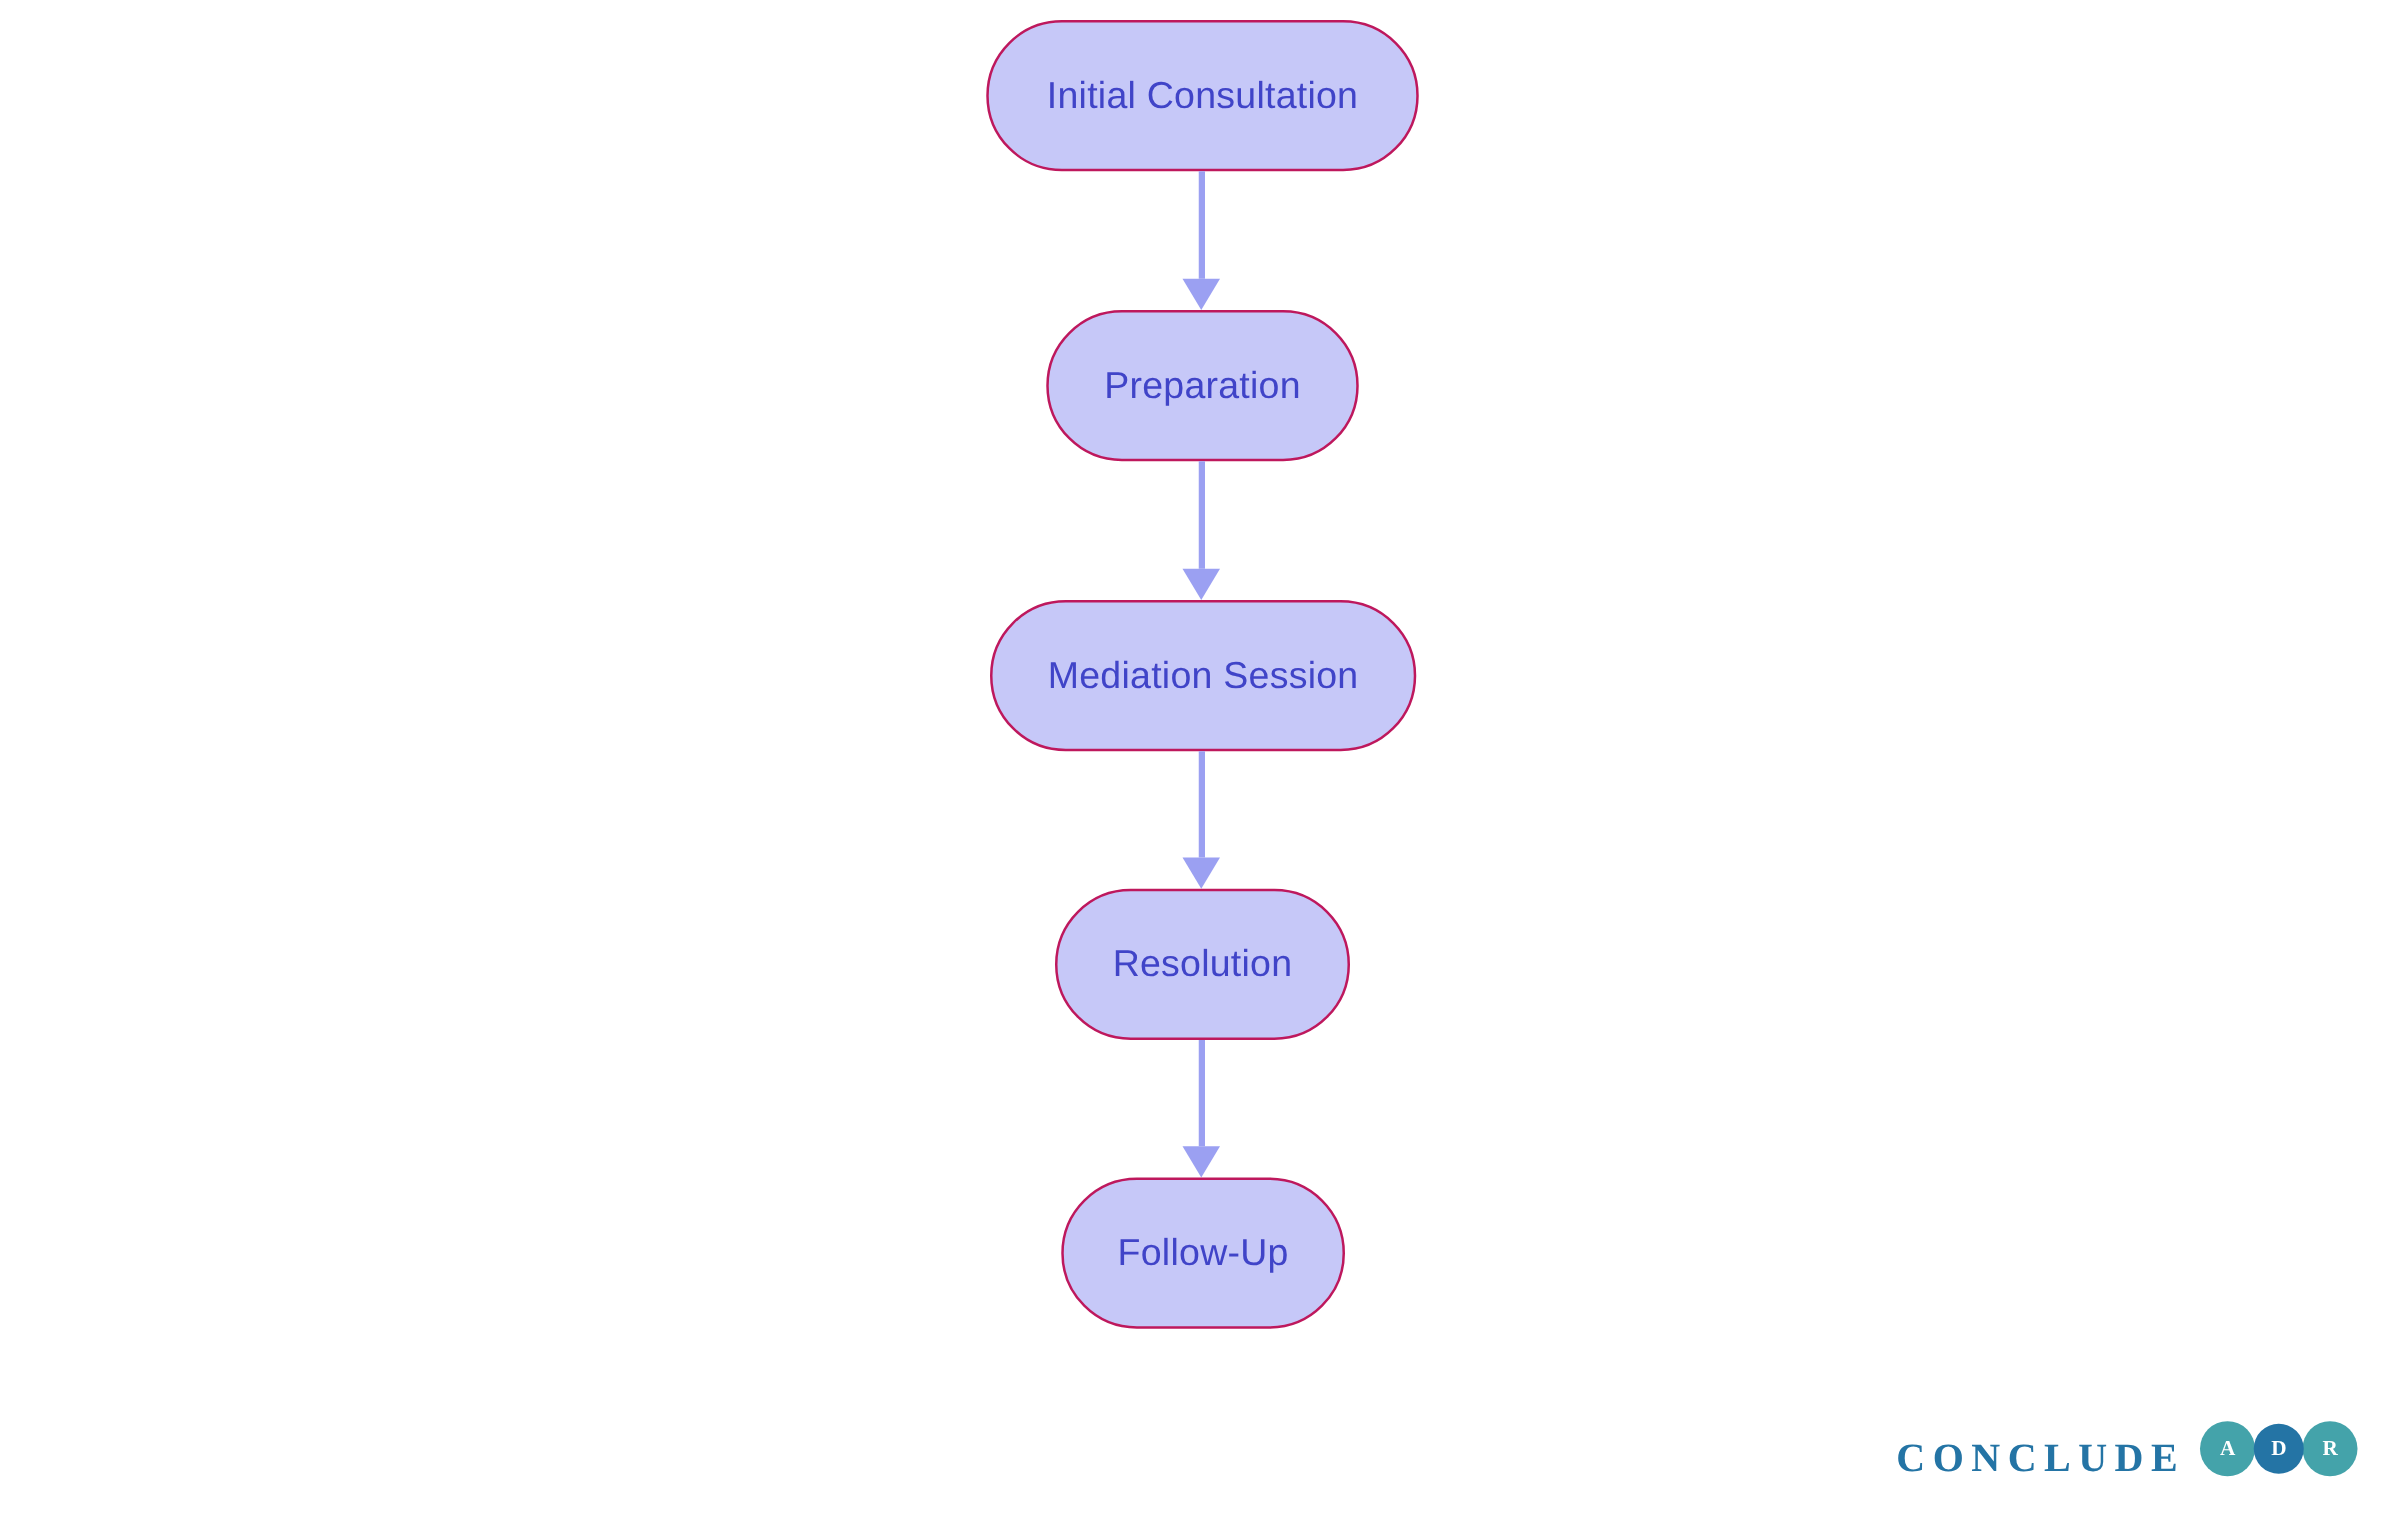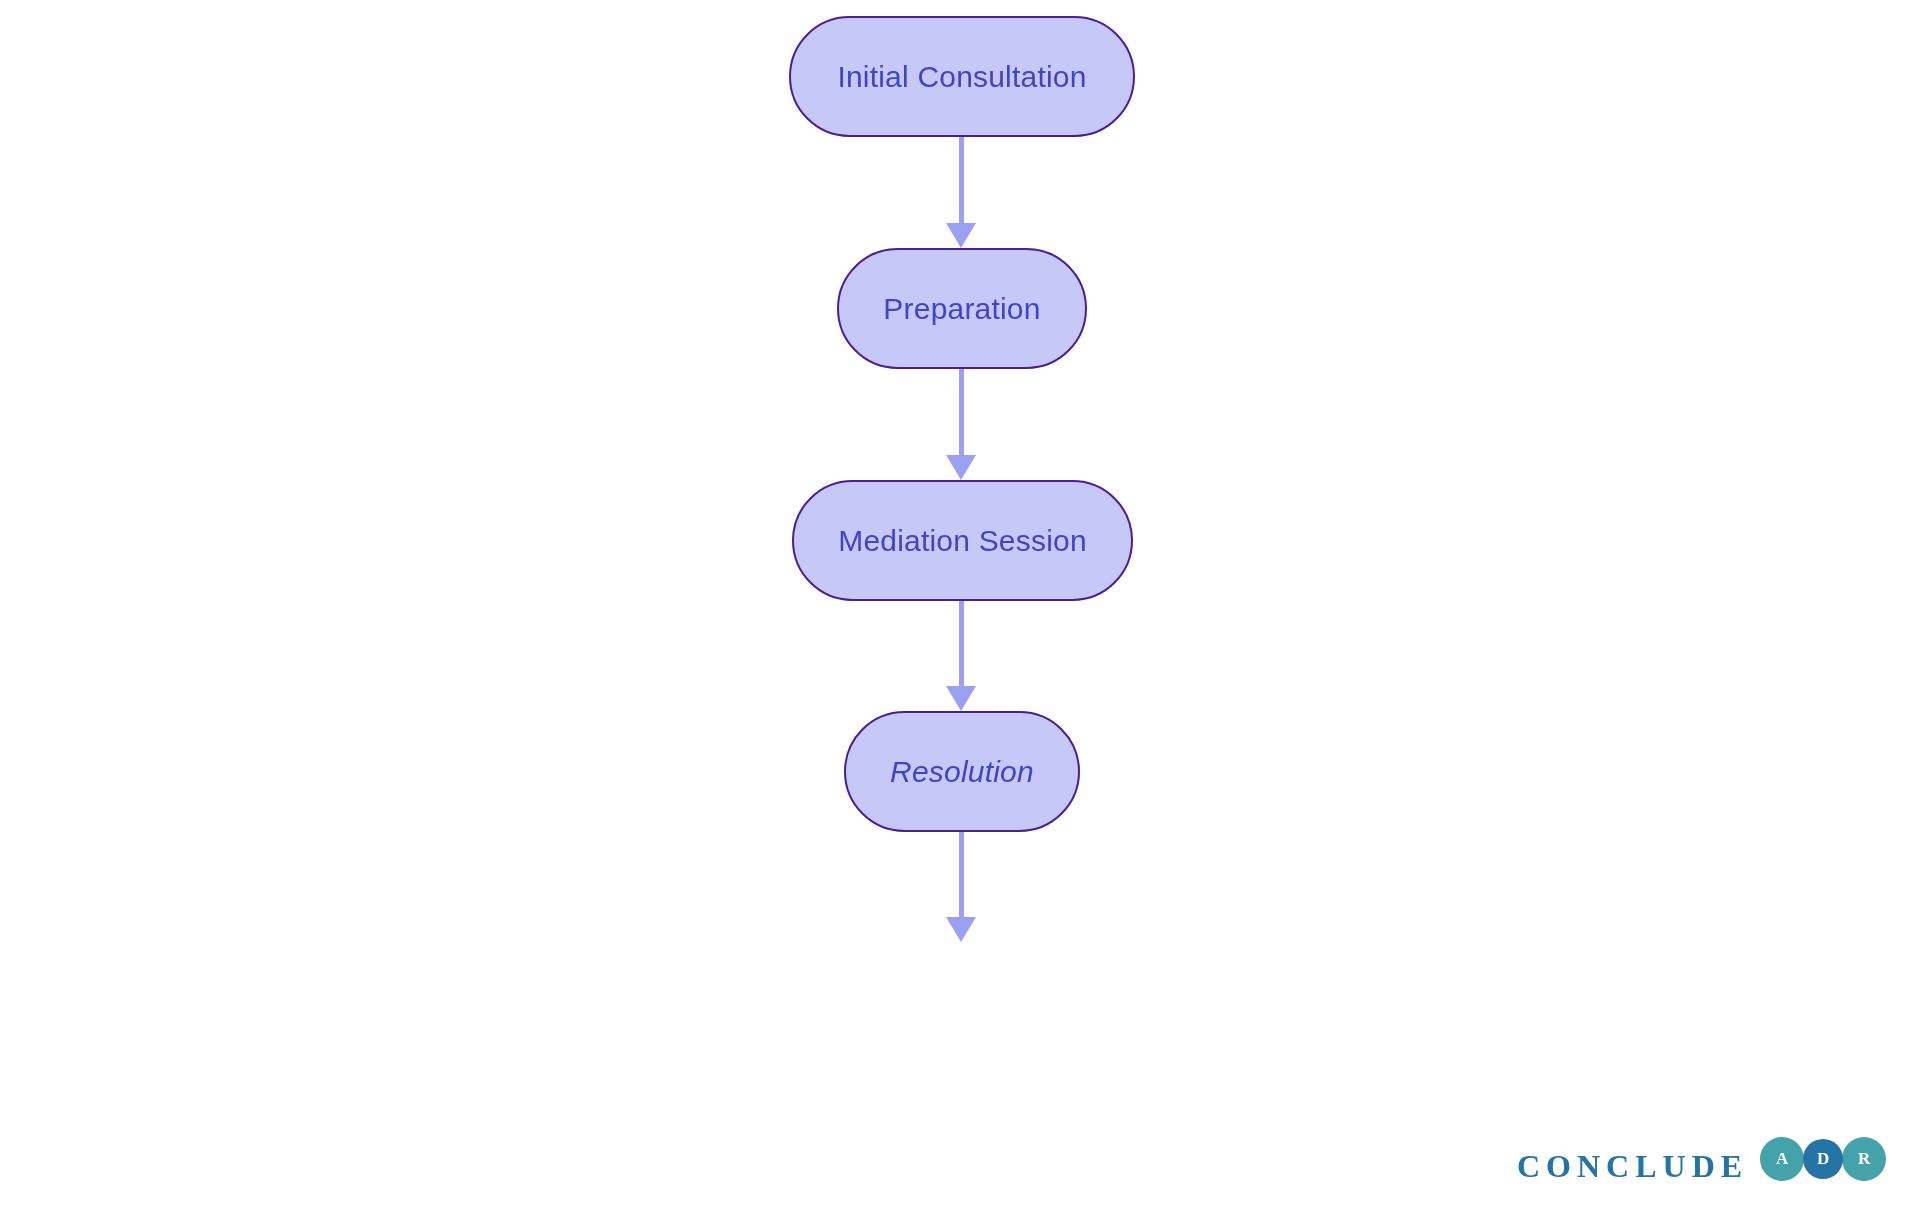--- a/index.html
+++ b/index.html
@@ -14,36 +14,36 @@
   .canvas {
     position: absolute;
     inset: 0;
     background: #ffffff;
   }
   
   .node {
     position: absolute;
     height: 121px;
     background: #c6c8f8;
-    border: 2px solid #4c1d95;
+    border: 2px solid #be185d;
     border-radius: 61px;
     display: flex;
     align-items: center;
     justify-content: center;
   }
   .node .label {
     color: #4044c8;
     font-size: 30px;
     letter-spacing: 0.2px;
     white-space: nowrap;
   }
   .node-0 { top: 16px;  left: 789px; width: 346px; }
   .node-1 { top: 248px; left: 837px; width: 250px; text-align: right; }
   .node-2 { top: 480px; left: 792px; width: 341px; justify-content: center; }
-  .node-3 { top: 711px; left: 844px; width: 236px; font-style: italic; }
+  .node-3 { top: 711px; left: 844px; width: 236px; }
   .node-4 { top: 942px; left: 849px; width: 227px; }
 
   
   .arrow {
     position: absolute;
     left: 946px;            
     width: 30px;
     display: flex;
     flex-direction: column;
     align-items: center;
@@ -138,20 +138,23 @@
 
   <div class="node node-3">
     <span class="label">Resolution</span>
   </div>
 
   <div class="arrow arrow-3">
     <div class="shaft"></div>
     <div class="head"></div>
   </div>
 
+  <div class="node node-4">
+    <span class="label">Follow-Up</span>
+  </div>
 
   <div class="logo">
     <span class="wordmark">CONCLUDE</span>
     <span class="badges">
       <span class="badge badge-0">A</span>
       <span class="badge badge-1">D</span>
       <span class="badge badge-2">R</span>
     </span>
   </div>
 

